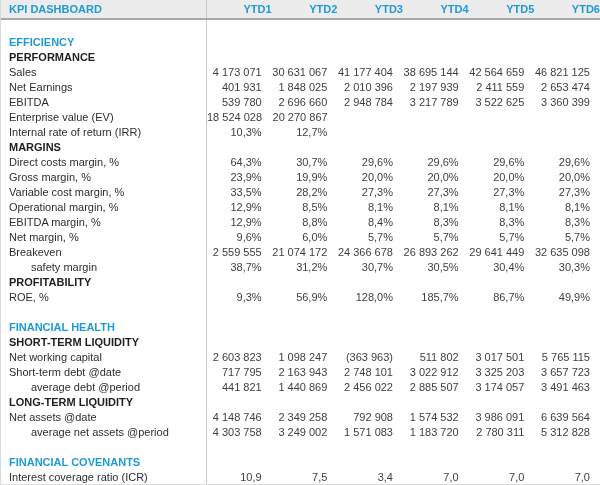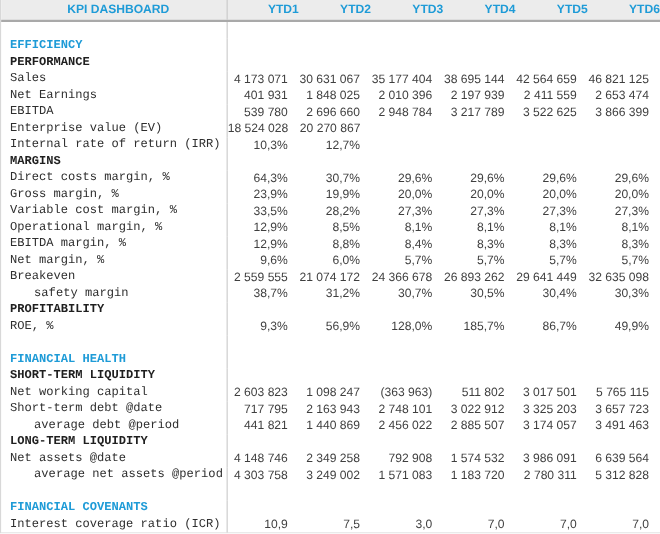--- a/index.html
+++ b/index.html
@@ -34,35 +34,33 @@
     background:var(--header-bg);
     border-bottom:2px solid var(--header-border);
     font-weight:bold;
     color:var(--accent);
   }
   .title-cell{
     padding-left:8px;
     white-space:nowrap;
     overflow:hidden;
     font-size:11px;
-    text-align:center;
   }
   .col-head{
     text-align:right;
     font-size:11px;
   }
   .data-col-first{
     border-left:1px solid var(--grid-line);
   }
   .label-cell{
     padding-left:8px;
     white-space:nowrap;
     overflow:hidden;
     color:var(--label-color);
-    font-family:Liberation Mono, monospace;
   }
   .label-indent{padding-left:30px;}
   .value-cell{
     text-align:right;
     padding-right:10px;
     white-space:nowrap;
     color:var(--value-color);
   }
   .row-section .label-cell{
     color:var(--accent);
@@ -111,42 +109,42 @@
         <div class="value-cell"></div>
         <div class="value-cell"></div>
         <div class="value-cell"></div>
         <div class="value-cell"></div>
         <div class="value-cell"></div>
       </div>
       <div class="grid-row row-data">
         <div class="label-cell">Sales</div>
         <div class="value-cell data-col-first">4 173 071</div>
         <div class="value-cell">30 631 067</div>
-        <div class="value-cell">35 177 404</div>
+        <div class="value-cell">41 177 404</div>
         <div class="value-cell">38 695 144</div>
         <div class="value-cell">42 564 659</div>
         <div class="value-cell">46 821 125</div>
       </div>
       <div class="grid-row row-data">
         <div class="label-cell">Net Earnings</div>
         <div class="value-cell data-col-first">401 931</div>
         <div class="value-cell">1 848 025</div>
         <div class="value-cell">2 010 396</div>
         <div class="value-cell">2 197 939</div>
         <div class="value-cell">2 411 559</div>
         <div class="value-cell">2 653 474</div>
       </div>
       <div class="grid-row row-data">
         <div class="label-cell">EBITDA</div>
         <div class="value-cell data-col-first">539 780</div>
         <div class="value-cell">2 696 660</div>
         <div class="value-cell">2 948 784</div>
         <div class="value-cell">3 217 789</div>
         <div class="value-cell">3 522 625</div>
-        <div class="value-cell">3 866 399</div>
+        <div class="value-cell">3 360 399</div>
       </div>
       <div class="grid-row row-data">
         <div class="label-cell">Enterprise value (EV)</div>
         <div class="value-cell data-col-first">18 524 028</div>
         <div class="value-cell">20 270 867</div>
         <div class="value-cell"></div>
         <div class="value-cell"></div>
         <div class="value-cell"></div>
         <div class="value-cell"></div>
       </div>
@@ -354,19 +352,19 @@
         <div class="value-cell"></div>
         <div class="value-cell"></div>
         <div class="value-cell"></div>
         <div class="value-cell"></div>
         <div class="value-cell"></div>
       </div>
       <div class="grid-row row-data">
         <div class="label-cell">Interest coverage ratio (ICR)</div>
         <div class="value-cell data-col-first">10,9</div>
         <div class="value-cell">7,5</div>
-        <div class="value-cell">3,0</div>
+        <div class="value-cell">3,4</div>
         <div class="value-cell">7,0</div>
         <div class="value-cell">7,0</div>
         <div class="value-cell">7,0</div>
       </div>
     </div>
 </div>
 
 </body></html>

